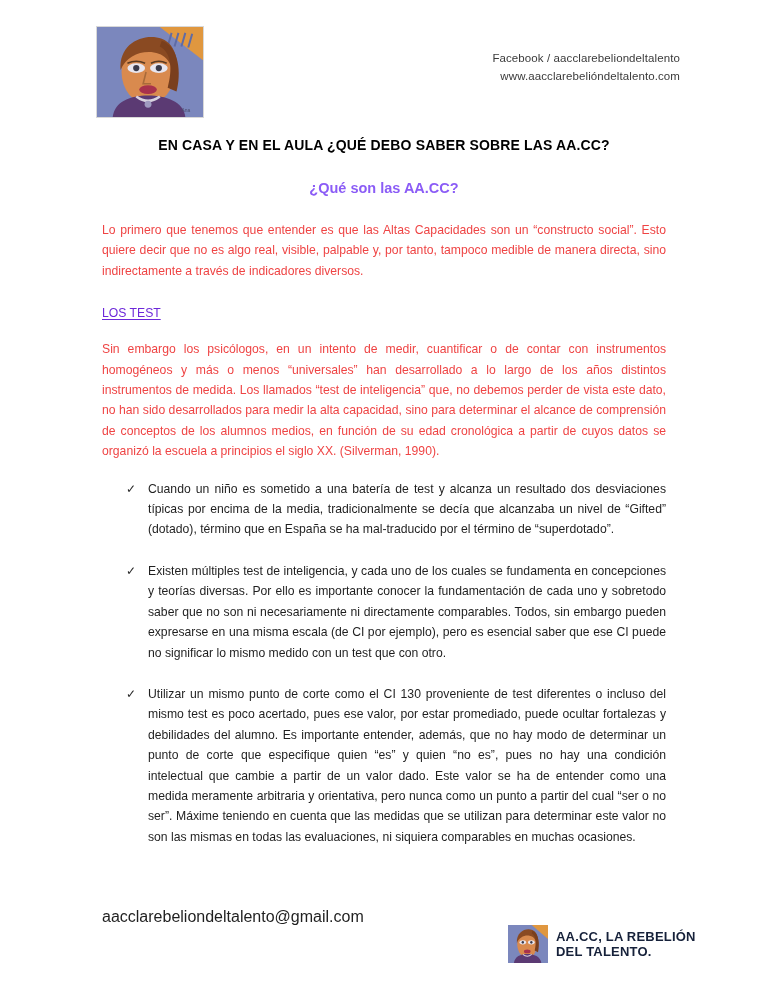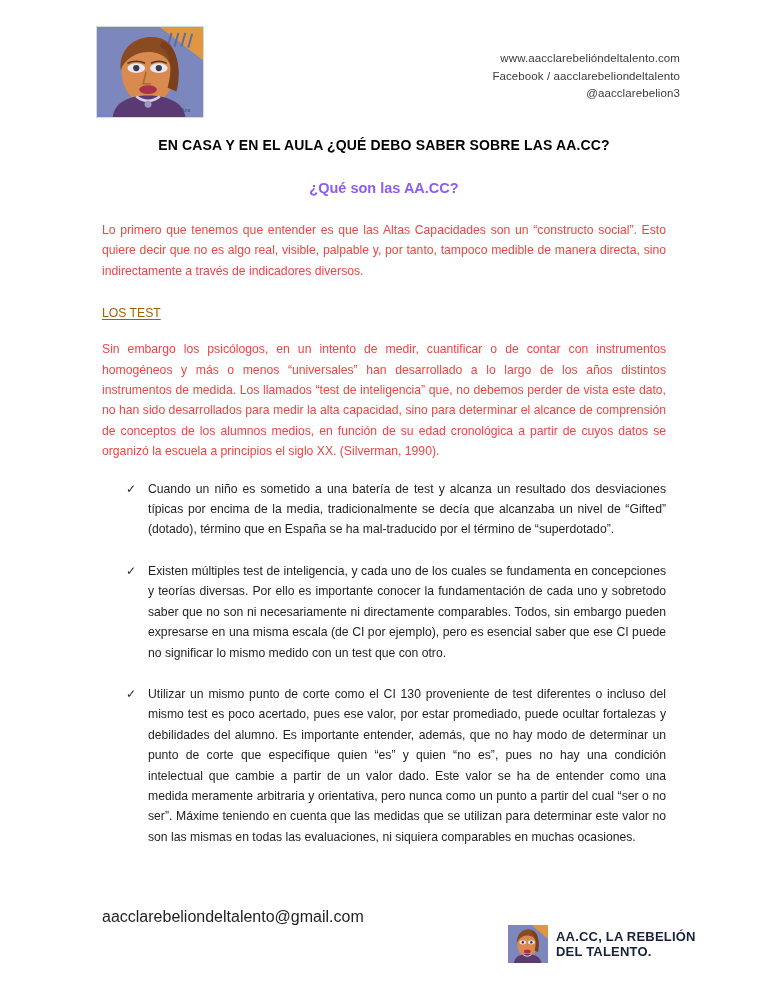--- a/index.html
+++ b/index.html
@@ -92,21 +92,21 @@
     line-height: 20.4px;
     text-align: justify;
     color: #ef4444;
     hyphens: none;
   }
 
   .section-label {
     margin: 22px 0 16px 0;
     font-size: 12.2px;
     line-height: 20px;
-    color: #a16207;
+    color: #6d28d9;
     text-decoration: underline;
     text-underline-offset: 2px;
     display: block;
   }
 
   ul.checklist {
     list-style: none;
     margin: 8px 0 0 0;
     padding: 0;
   }
@@ -197,23 +197,22 @@
         <path d="M50 46 L47 58 L55 58" stroke="#a86a3a" stroke-width="1.6" fill="none"></path>
         <ellipse cx="52" cy="64" rx="9" ry="4.5" fill="#a8314c"></ellipse>
         <path d="M16 92 C18 76, 34 70, 52 70 C70 70, 88 76, 90 92 Z" fill="#5b3a73"></path>
         <path d="M40 71 Q52 80 64 71" stroke="#d9d3e0" stroke-width="2.5" fill="none"></path>
         <circle cx="52" cy="79" r="3.5" fill="#9f9ac0"></circle>
         <text x="86" y="87" font-family="Liberation Sans, sans-serif" font-size="5" fill="#4a4a6a">Ana</text>
       </svg>
     </div>
 
     <div class="header-contact">
+      <div>Facebook / aacclarebeliondeltalento</div>
       <div>www.aacclarebelióndeltalento.com</div>
-      <div>Facebook / aacclarebeliondeltalento</div>
-      <div>@aacclarebelion3</div>
     </div>
   </div>
 
   <div class="doc-title">EN CASA Y EN EL AULA ¿QUÉ DEBO SABER SOBRE LAS AA.CC?</div>
   <div class="doc-subtitle">¿Qué son las AA.CC?</div>
 
   <div class="content">
 
     <p class="para">Lo primero que tenemos que entender es que las Altas Capacidades son un “constructo social”. Esto quiere decir que no es algo real, visible, palpable y, por tanto, tampoco medible de manera directa, sino indirectamente a través de indicadores diversos.</p>
 

